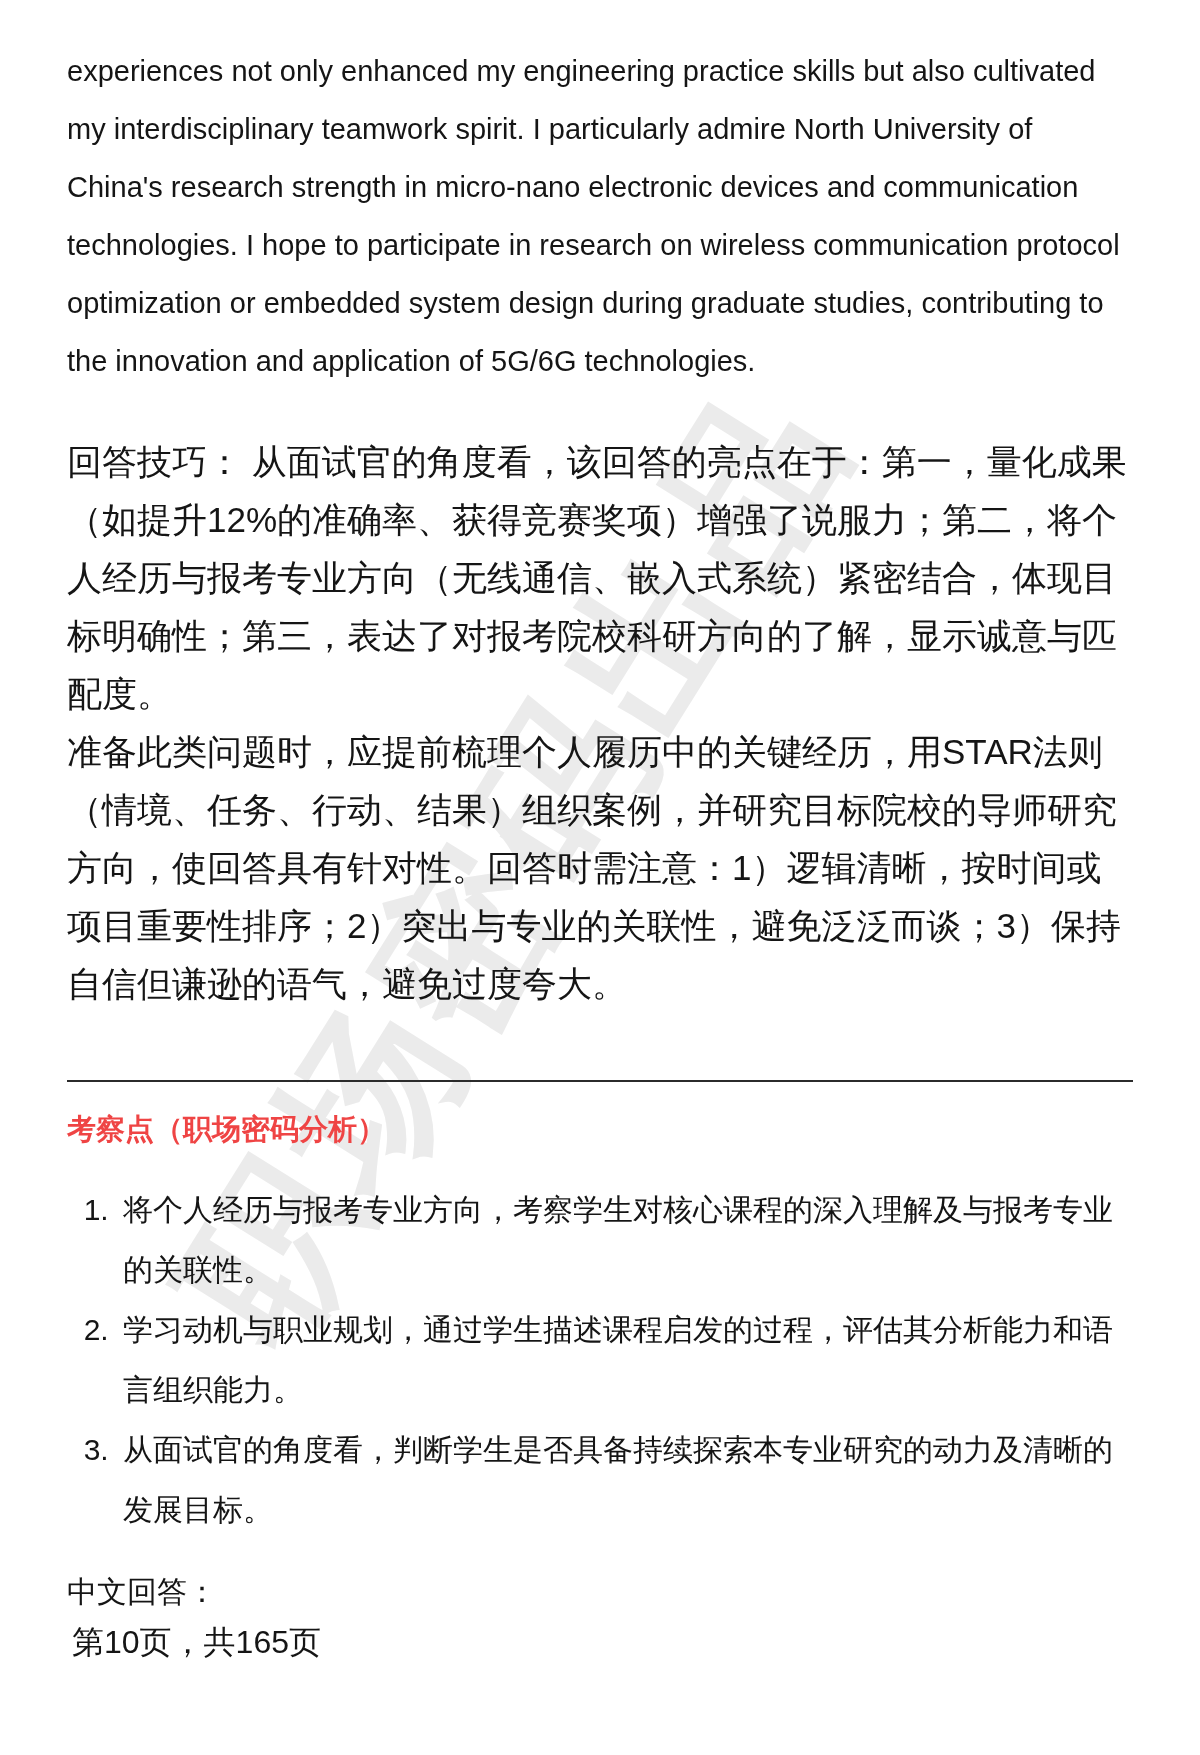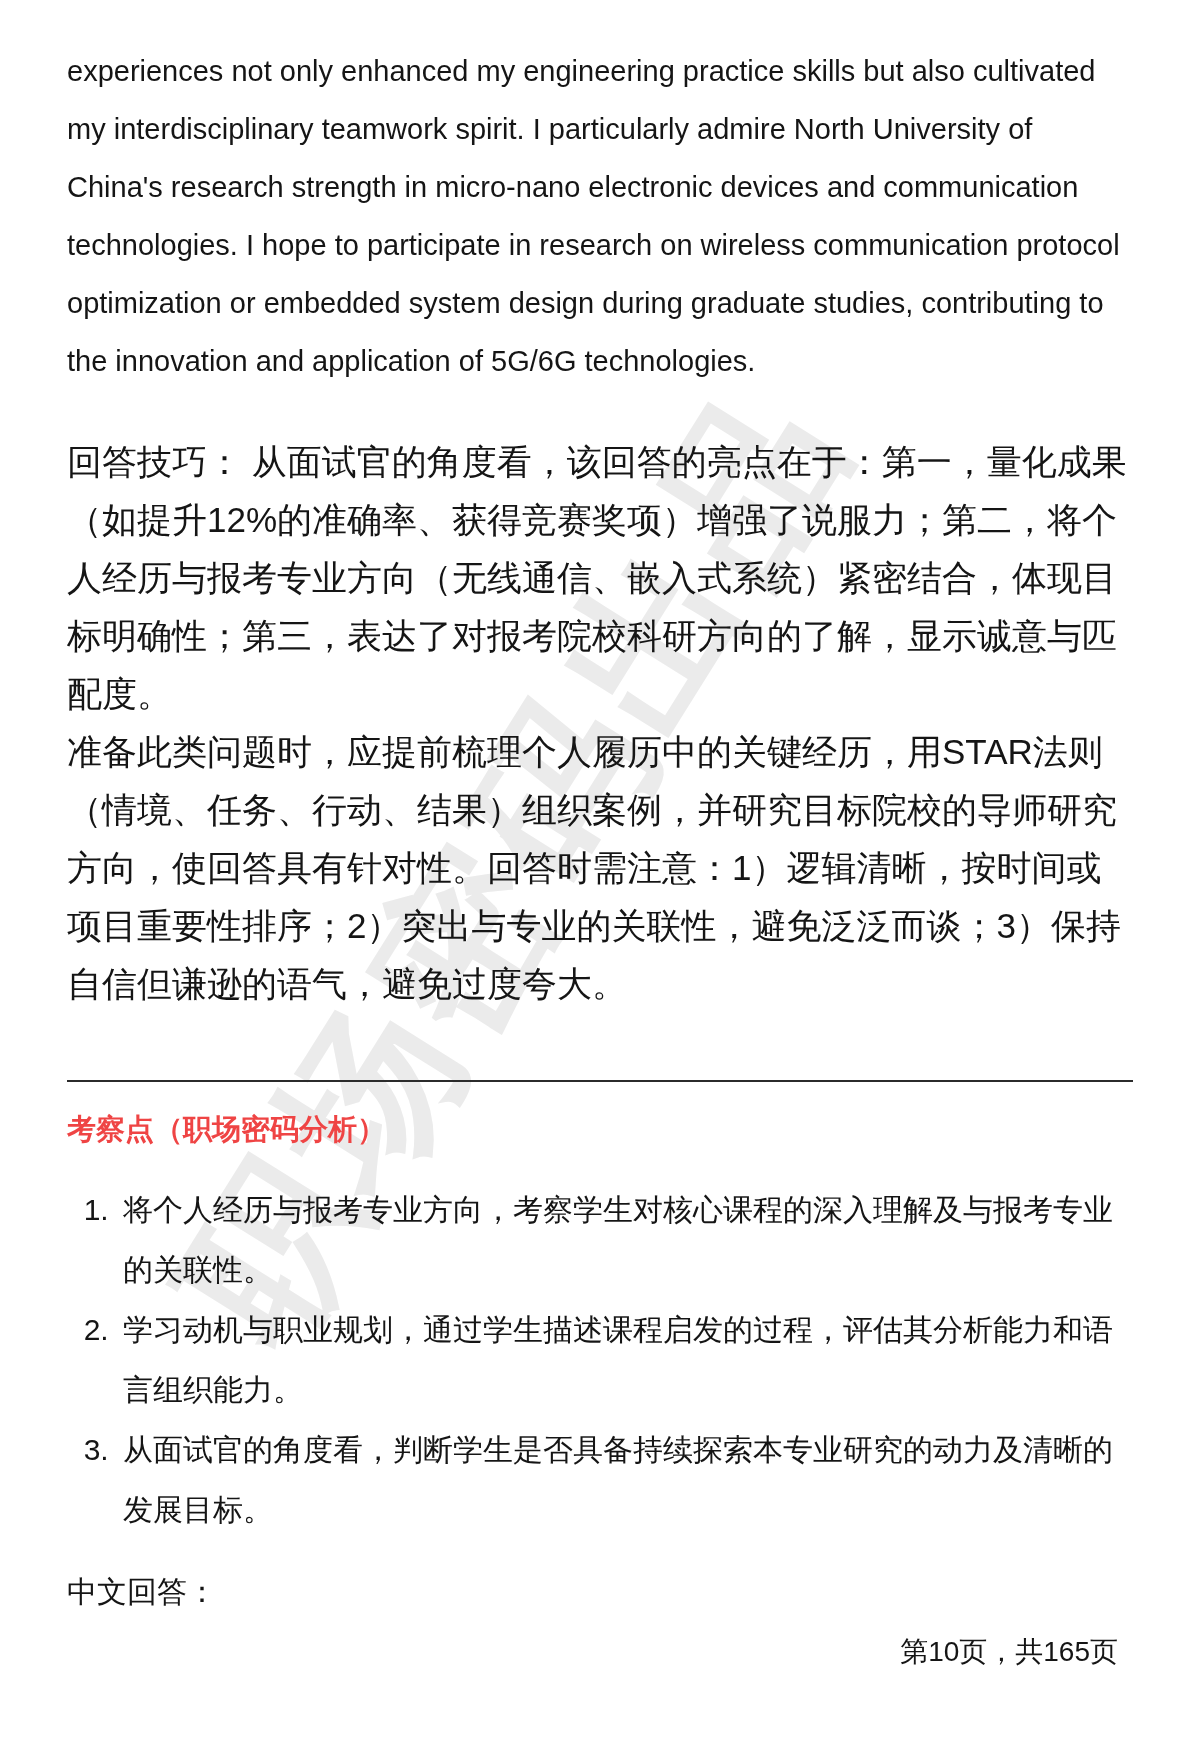--- a/index.html
+++ b/index.html
@@ -76,24 +76,24 @@
   }
   ol.points li {
     padding-left: 6px;
   }
   .answer-label {
     margin: 23px 0 0 0;
     font-size: 30px;
     line-height: 58px;
   }
   .page-footer {
-    margin: 15px;
-    font-size: 28px;
+    margin: 5px;
+    font-size: 32px;
     line-height: 32px;
-    text-align: right;
+    text-align: left;
   }
 </style>
 </head>
 <body>
 
 <div class="watermark">职场密码出品</div>
 
 <div class="page">
 
   <p class="para-en">experiences not only enhanced my engineering practice skills but also cultivated my interdisciplinary teamwork spirit. I particularly admire North University of China's research strength in micro-nano electronic devices and communication technologies. I hope to participate in research on wireless communication protocol optimization or embedded system design during graduate studies, contributing to the innovation and application of 5G/6G technologies.</p>

